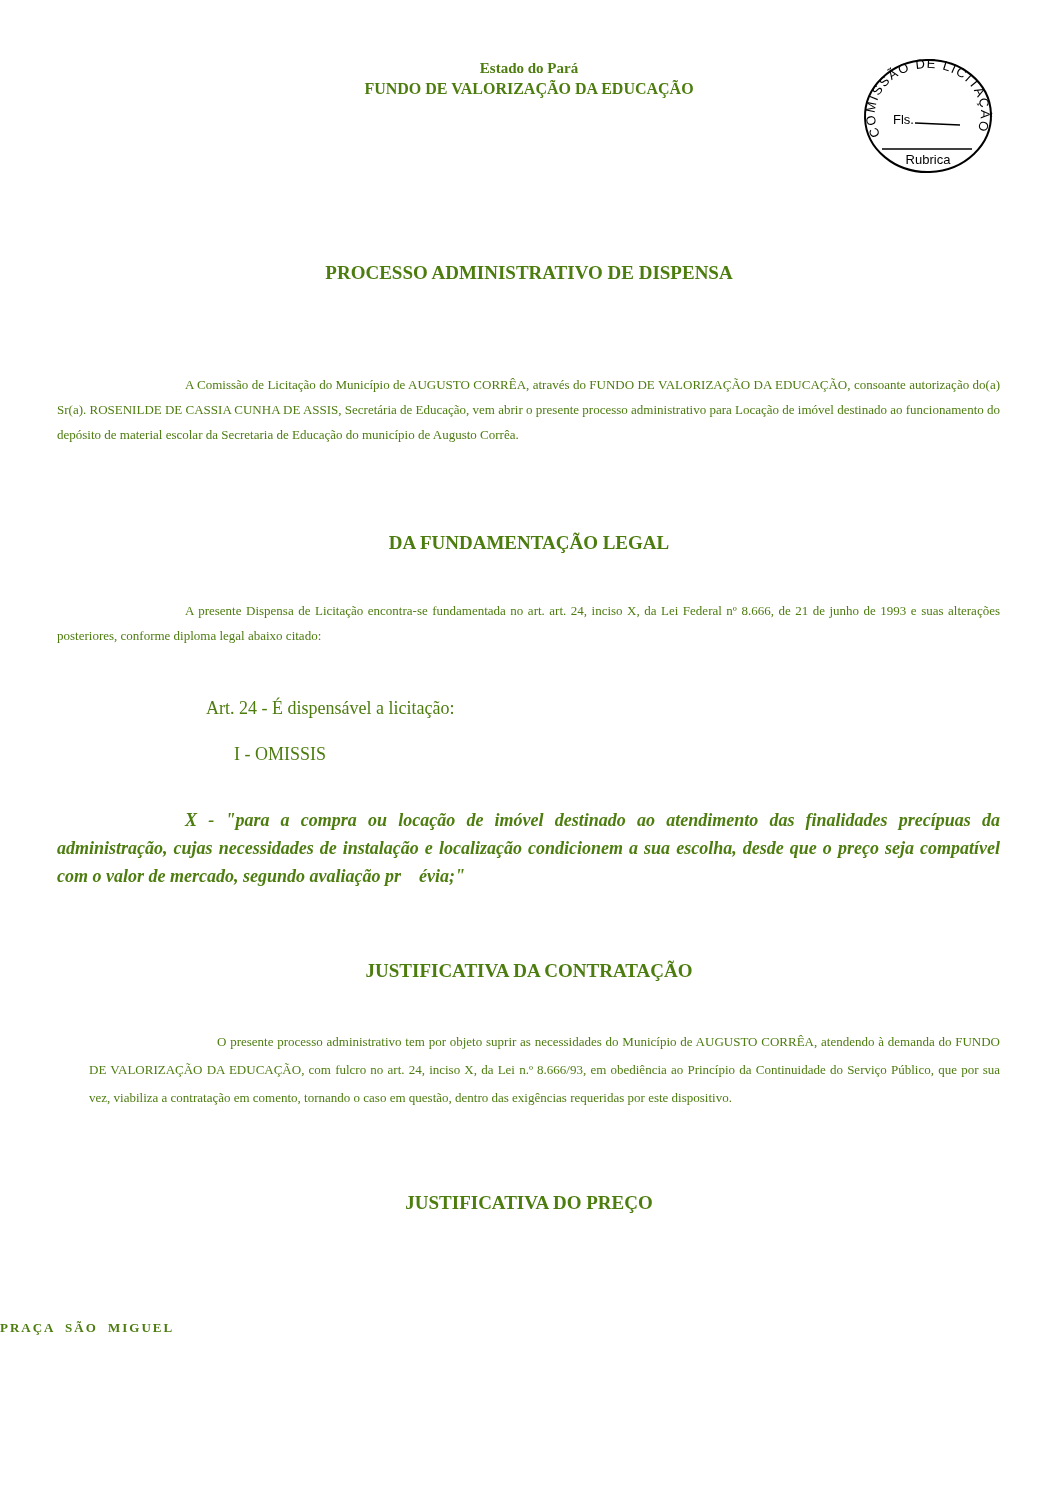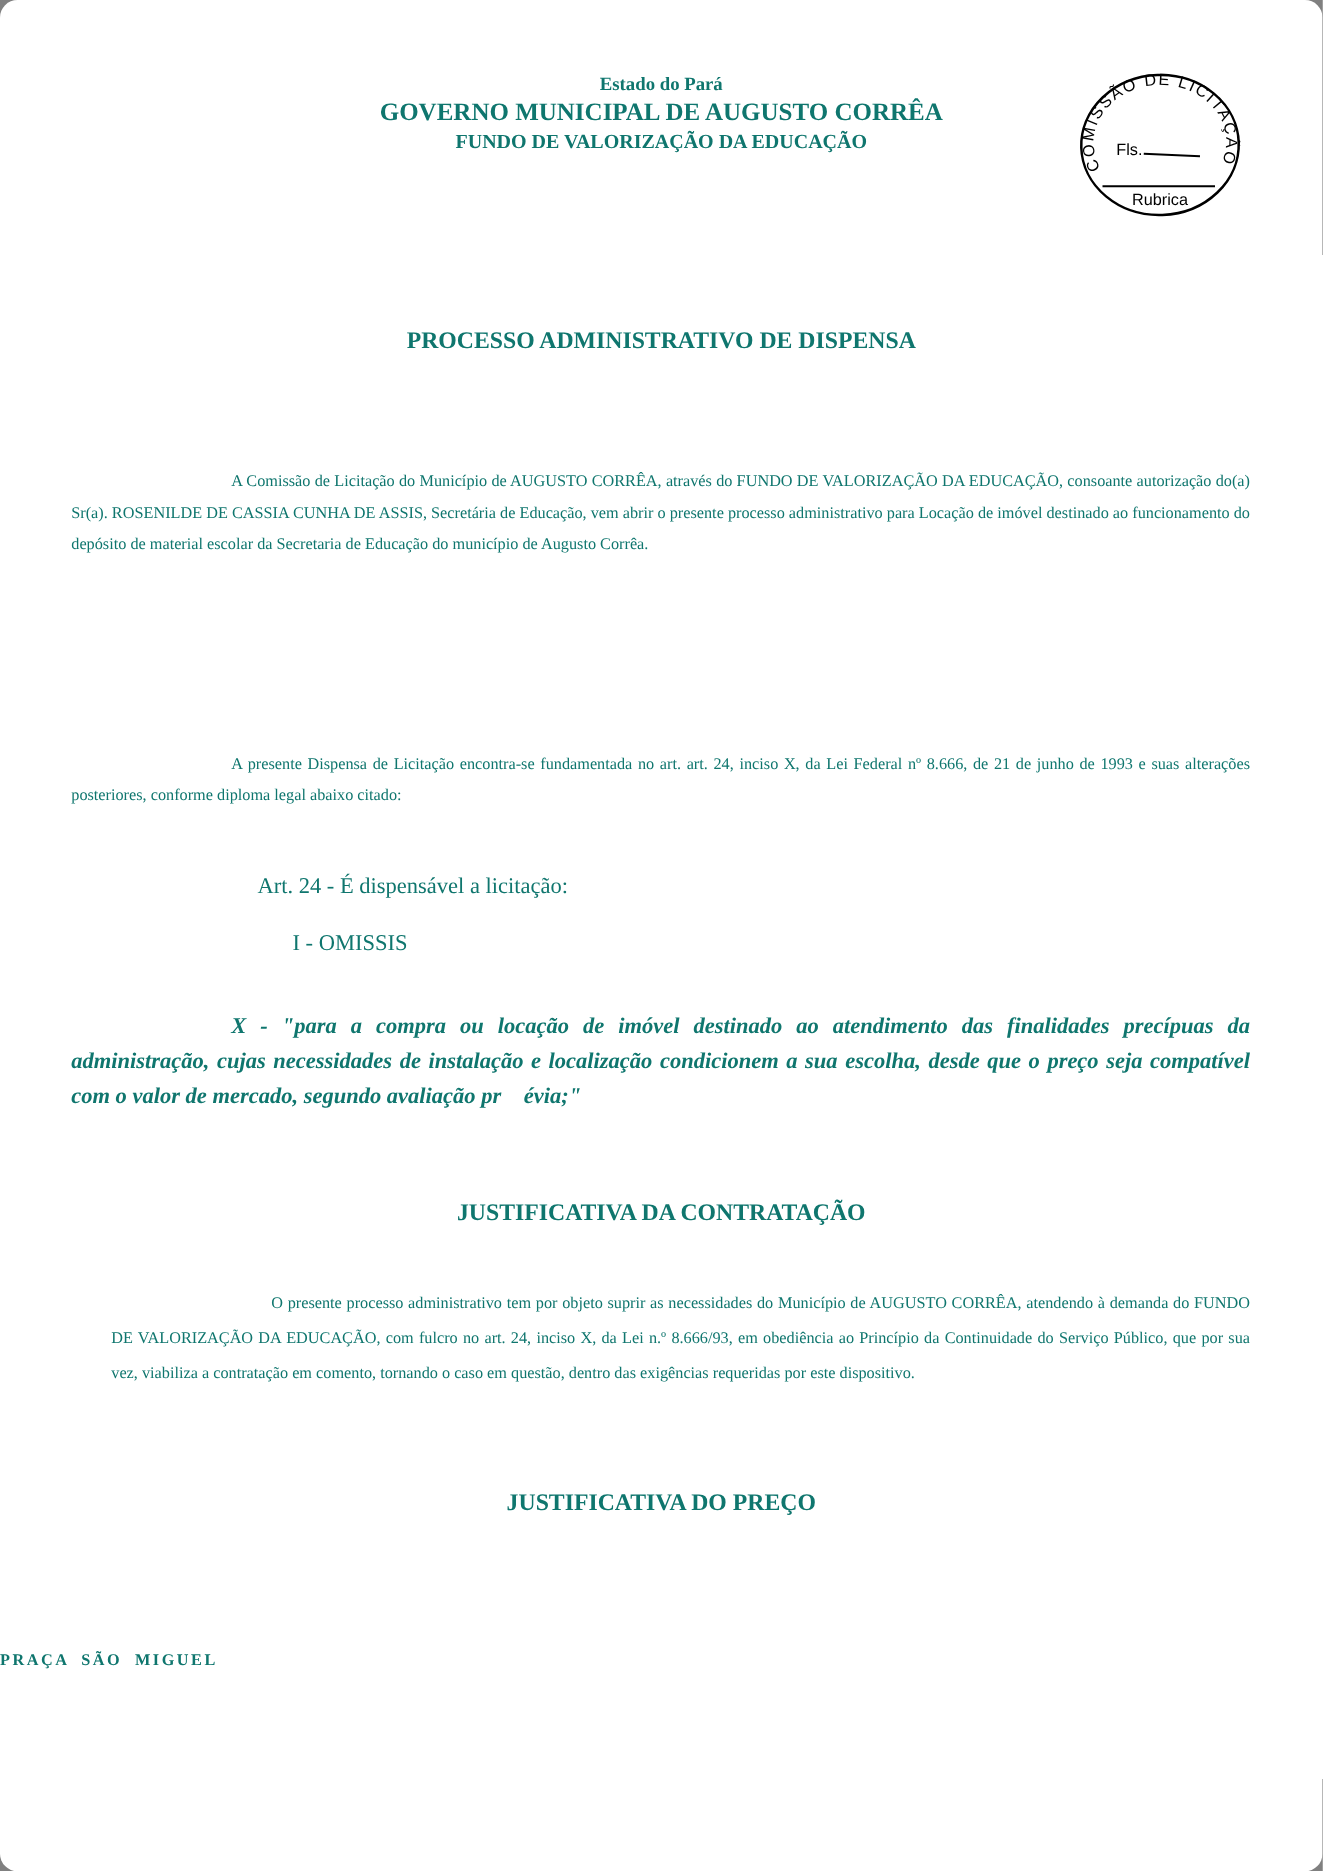--- a/index.html
+++ b/index.html
@@ -7,23 +7,22 @@
     padding: 0;
     background: #808080;
   }
   .page {
     position: relative;
     width: 1058px;
     height: 1497px;
     margin: 0 auto;
     background: #ffffff;
     font-family: "Liberation Serif", "DejaVu Serif", serif;
-    color: #0f766e;
+    color: #4d7c0f;
     overflow: hidden;
-    border-radius: 14px;
   }
   .header {
     position: absolute;
     top: 58px;
     left: 0;
     right: 0;
     text-align: center;
     font-weight: bold;
   }
   .header .region     { font-size: 15px; line-height: 20px; }
@@ -113,21 +112,20 @@
     fill: #000000;
   }
 </style>
 </head>
 <body>
 
 <div class="page">
 
   <div class="header">
     <div class="region">Estado do Pará</div>
-    <div class="government">GOVERNO MUNICIPAL DE AUGUSTO CORRÊA</div>
     <div class="department">FUNDO DE VALORIZAÇÃO DA EDUCAÇÃO</div>
   </div>
 
   <div class="stamp">
     <svg viewBox="0 0 140 130" width="140" height="130">
       <g transform="rotate(-2 70 62)">
         <ellipse cx="70" cy="62" rx="63" ry="56" fill="none" stroke="#000" stroke-width="2"></ellipse>
         <path id="stamp-arc" d="M 22.9 81 A 53 46 0 1 1 117.1 81" fill="none" stroke="none"></path>
         <text font-size="13" letter-spacing="1.5">
           <textPath href="#stamp-arc" startOffset="2">COMISSÃO DE LICITAÇÃO</textPath>
@@ -139,20 +137,21 @@
           <text x="70" y="110" font-size="13" text-anchor="middle">Rubrica</text>
         </g>
       </g>
     </svg>
   </div>
 
   <div class="doc-title">PROCESSO ADMINISTRATIVO DE DISPENSA</div>
 
   <div class="para para-intro indent">A Comissão de Licitação do Município de AUGUSTO CORRÊA, através do FUNDO DE VALORIZAÇÃO DA EDUCAÇÃO, consoante autorização do(a) Sr(a). ROSENILDE DE CASSIA CUNHA DE ASSIS, Secretária de Educação, vem abrir o presente processo administrativo para Locação de imóvel destinado ao funcionamento do depósito de material escolar da Secretaria de Educação do município de Augusto Corrêa.</div>
 
+  <div class="heading heading-legal">DA FUNDAMENTAÇÃO LEGAL</div>
 
   <div class="para para-legal indent">A presente Dispensa de Licitação encontra-se fundamentada no art. art. 24, inciso X, da Lei Federal nº 8.666, de 21 de junho de 1993 e suas alterações posteriores, conforme diploma legal abaixo citado:</div>
 
   <div class="sub-line art-line">Art. 24 -  É dispensável a licitação:</div>
 
   <div class="sub-line omissis-line">I - OMISSIS</div>
 
   <div class="quote">X - "para a compra ou locação de imóvel destinado ao atendimento das finalidades precípuas da administração, cujas necessidades de instalação e localização condicionem a sua escolha, desde que o preço seja compatível com o valor de mercado, segundo avaliação pr&nbsp;&nbsp;&nbsp;&nbsp;évia;"</div>
 
   <div class="heading heading-contratacao">JUSTIFICATIVA DA CONTRATAÇÃO</div>

